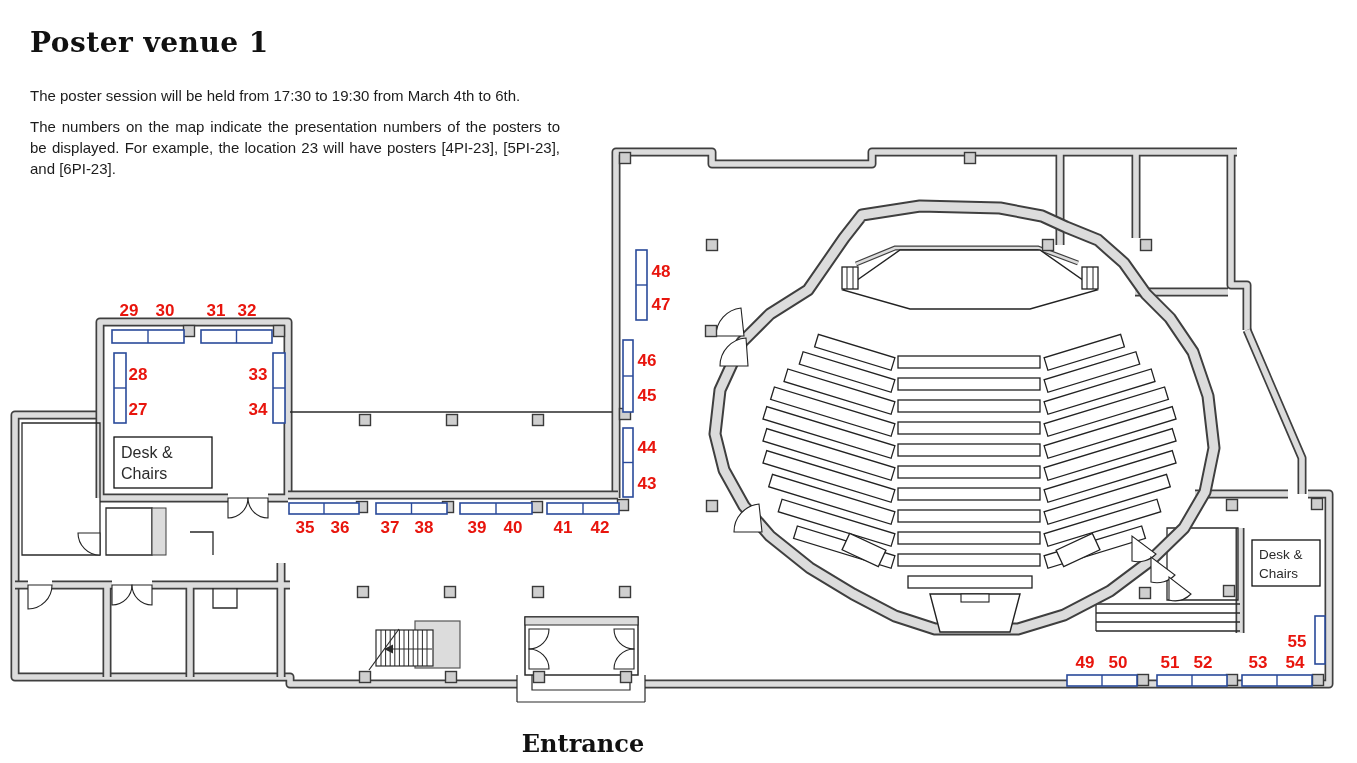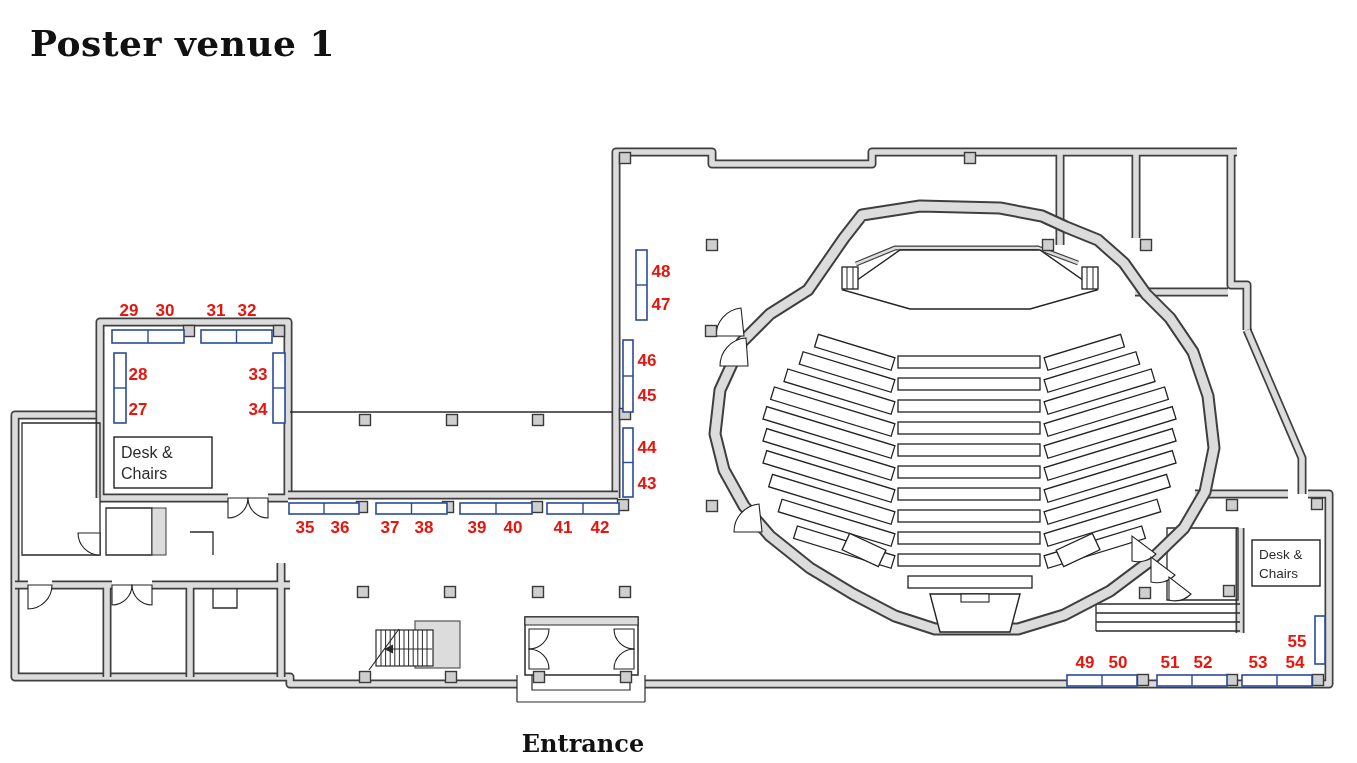--- a/index.html
+++ b/index.html
@@ -1,21 +1,21 @@
 <!DOCTYPE html>
 <html><head>
 <meta charset="utf-8">
 <style>
   html,body{margin:0;padding:0;background:#ffffff;}
   #stage{position:relative;width:1357px;height:763px;background:#fff;overflow:hidden;
          font-family:"Liberation Sans",sans-serif;}
   #plan{position:absolute;left:0;top:0;}
   #textblock{position:absolute;left:30px;top:22px;width:530px;z-index:5;}
   .title{font-family:"DejaVu Serif","Liberation Serif",serif;font-weight:bold;
-         font-size:36px;line-height:42px;color:#111;letter-spacing:.5px;}
+         font-size:28px;line-height:42px;color:#111;letter-spacing:.5px;}
   .para{font-size:15px;line-height:21px;color:#1c1c1c;margin:0;}
   #para1{margin-top:21px;}
   #para2{margin-top:10px;text-align:justify;}
   svg text.num{font-family:"Liberation Sans",sans-serif;font-weight:bold;}
   svg text.lbl{font-family:"Liberation Sans",sans-serif;}
   svg text.slab{font-family:"DejaVu Serif","Liberation Serif",serif;font-weight:bold;}
 </style>
 </head>
 <body>
 
@@ -242,14 +242,16 @@
         <text x="1170" y="668" text-anchor="middle" font-size="17" fill="#e8150d" class="num">51</text>
         <text x="1203" y="668" text-anchor="middle" font-size="17" fill="#e8150d" class="num">52</text>
         <text x="1258" y="668" text-anchor="middle" font-size="17" fill="#e8150d" class="num">53</text>
         <text x="1295" y="668" text-anchor="middle" font-size="17" fill="#e8150d" class="num">54</text>
         <text x="1297" y="647" text-anchor="middle" font-size="17" fill="#e8150d" class="num">55</text>
       </g>
       <text x="583" y="752" text-anchor="middle" font-size="24" fill="#111" class="slab">Entrance</text>
     </svg>
   <div id="textblock">
     <div class="title">Poster venue 1</div>
+    <p class="para" id="para1">The poster session will be held from 17:30 to 19:30 from March 4th to 6th.</p>
+    <p class="para" id="para2">The numbers on the map indicate the presentation numbers of the posters to be displayed. For example, the location 23 will have posters [4PI-23], [5PI-23], and [6PI-23].</p>
   </div>
 </div>
 
 </body></html>

